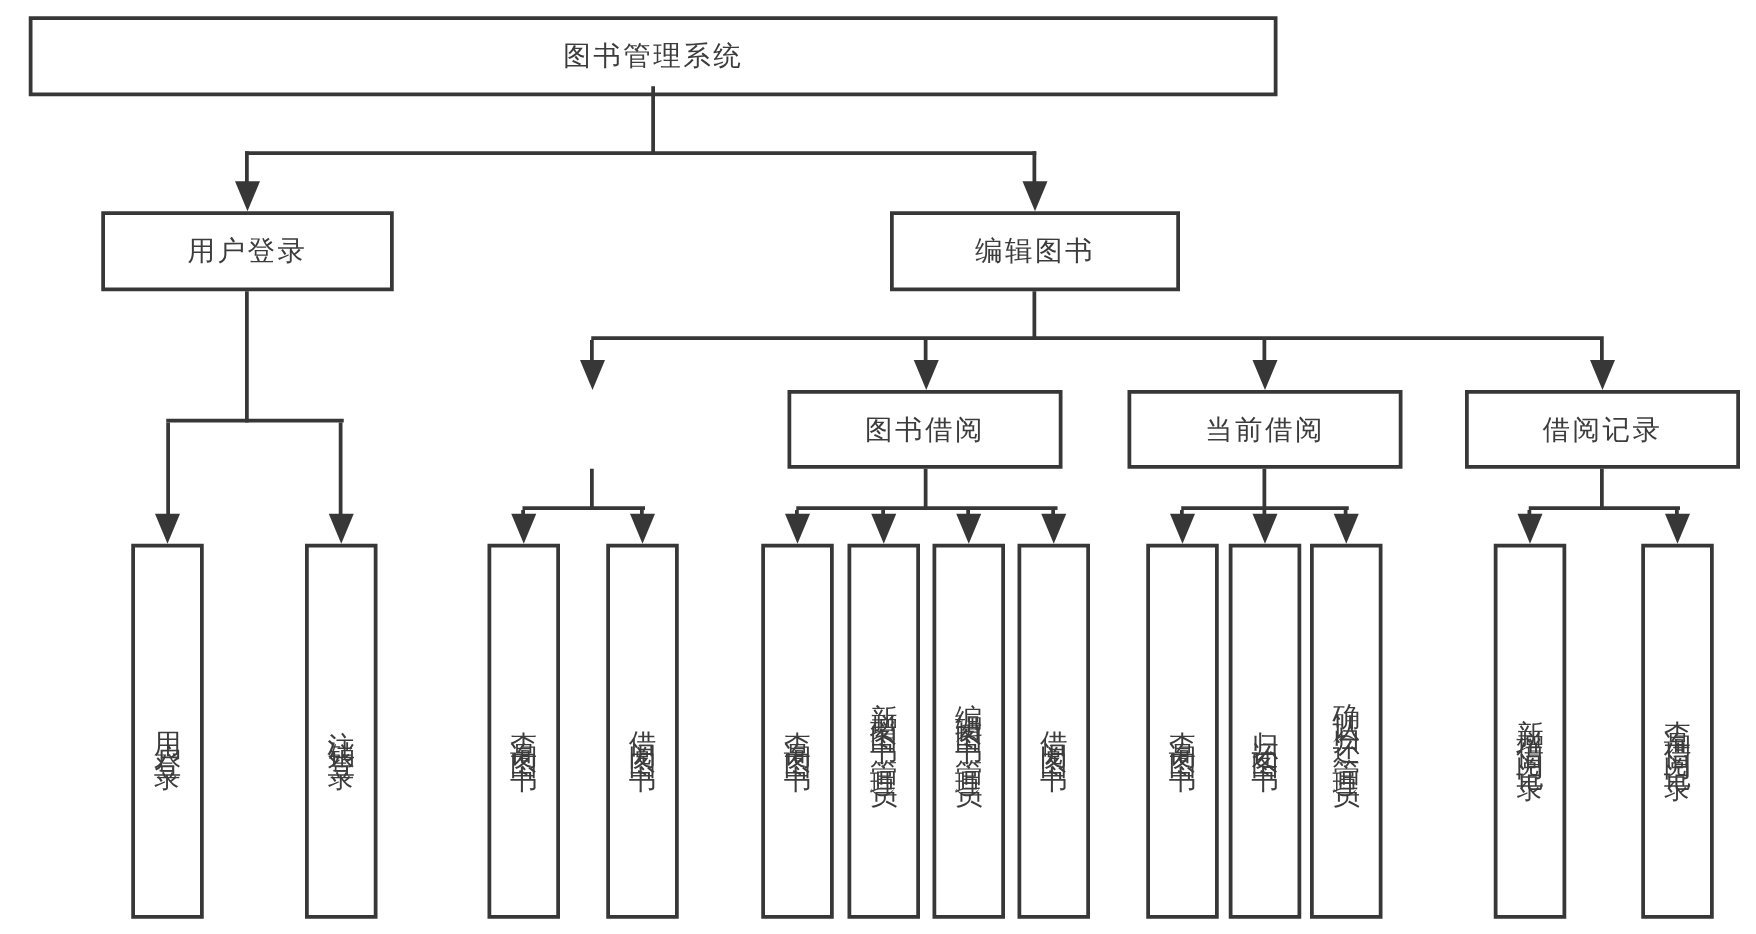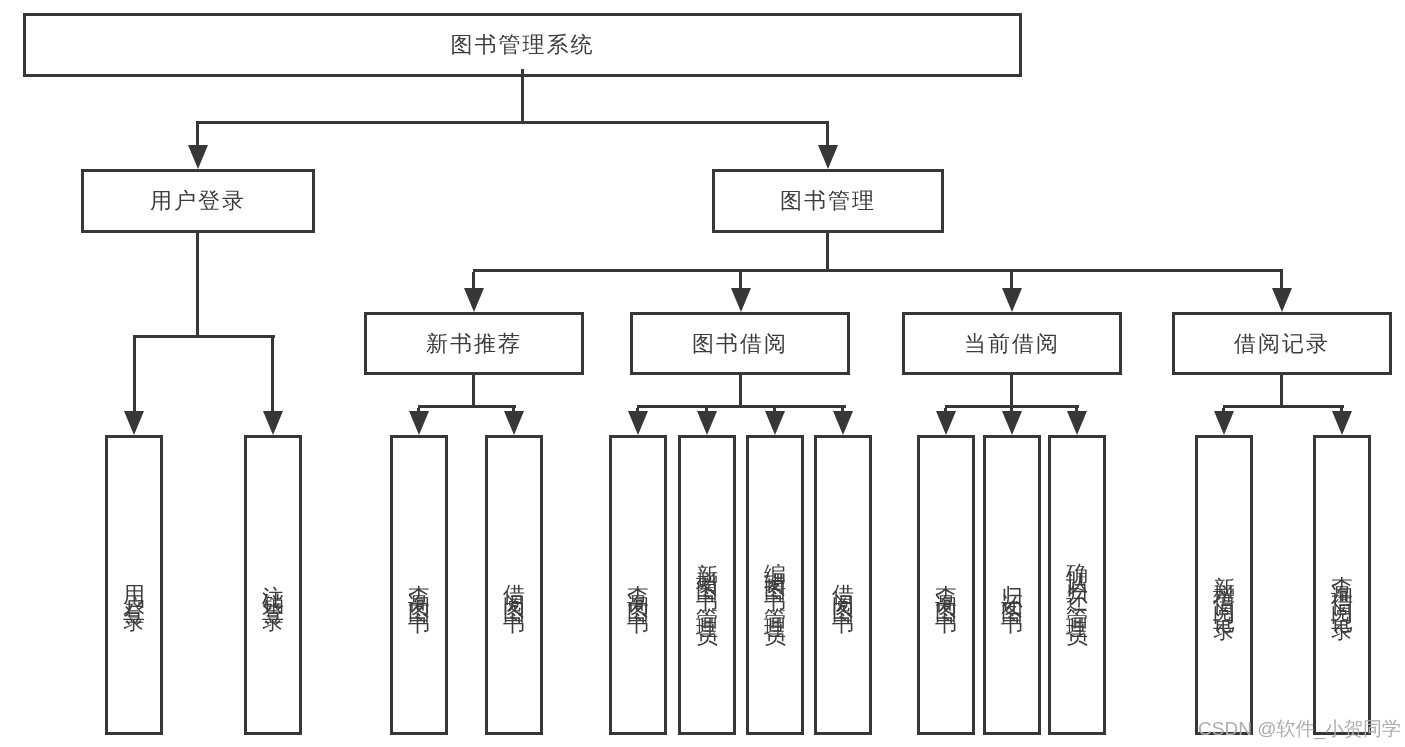--- a/index.html
+++ b/index.html
@@ -70,26 +70,23 @@
 <div id="stage">
 
   <div class="box" style="left:23px;top:13px;width:999px;height:64px">
     <span class="hlabel">图书管理系统</span>
   </div>
 
   <div class="box" style="left:81px;top:169px;width:234px;height:64px">
     <span class="hlabel">用户登录</span>
   </div>
   <div class="box" style="left:712px;top:169px;width:232px;height:64px">
-    <span class="hlabel">图书管理</span>
-  </div>
-
-  <div class="box" style="left:364px;top:312px;width:220px;height:63px">
-    <span class="hlabel">新书推荐</span>
-  </div>
+    <span class="hlabel">编辑图书</span>
+  </div>
+
   <div class="box" style="left:902px;top:312px;width:220px;height:63px">
     <span class="hlabel">当前借阅</span>
   </div>
   <div class="box" style="left:630px;top:312px;width:220px;height:63px">
     <span class="hlabel">图书借阅</span>
   </div>
   <div class="box" style="left:1172px;top:312px;width:220px;height:63px">
     <span class="hlabel">借阅记录</span>
   </div>
 
@@ -191,15 +188,14 @@
   <div class="vl" style="left:1010px;top:408px;height:6px"></div>
   <div class="ar" style="left:1002px;top:411px"></div>
   <div class="vl" style="left:1075px;top:408px;height:6px"></div>
   <div class="ar" style="left:1067px;top:411px"></div>
 
   <div class="vl" style="left:1222px;top:408px;height:6px"></div>
   <div class="ar" style="left:1214px;top:411px"></div>
   <div class="vl" style="left:1340px;top:408px;height:6px"></div>
   <div class="ar" style="left:1332px;top:411px"></div>
 
-  <div class="watermark" style="right:4px;top:716px">CSDN @软件_小贺同学</div>
 
 </div>
 
 </body></html>

